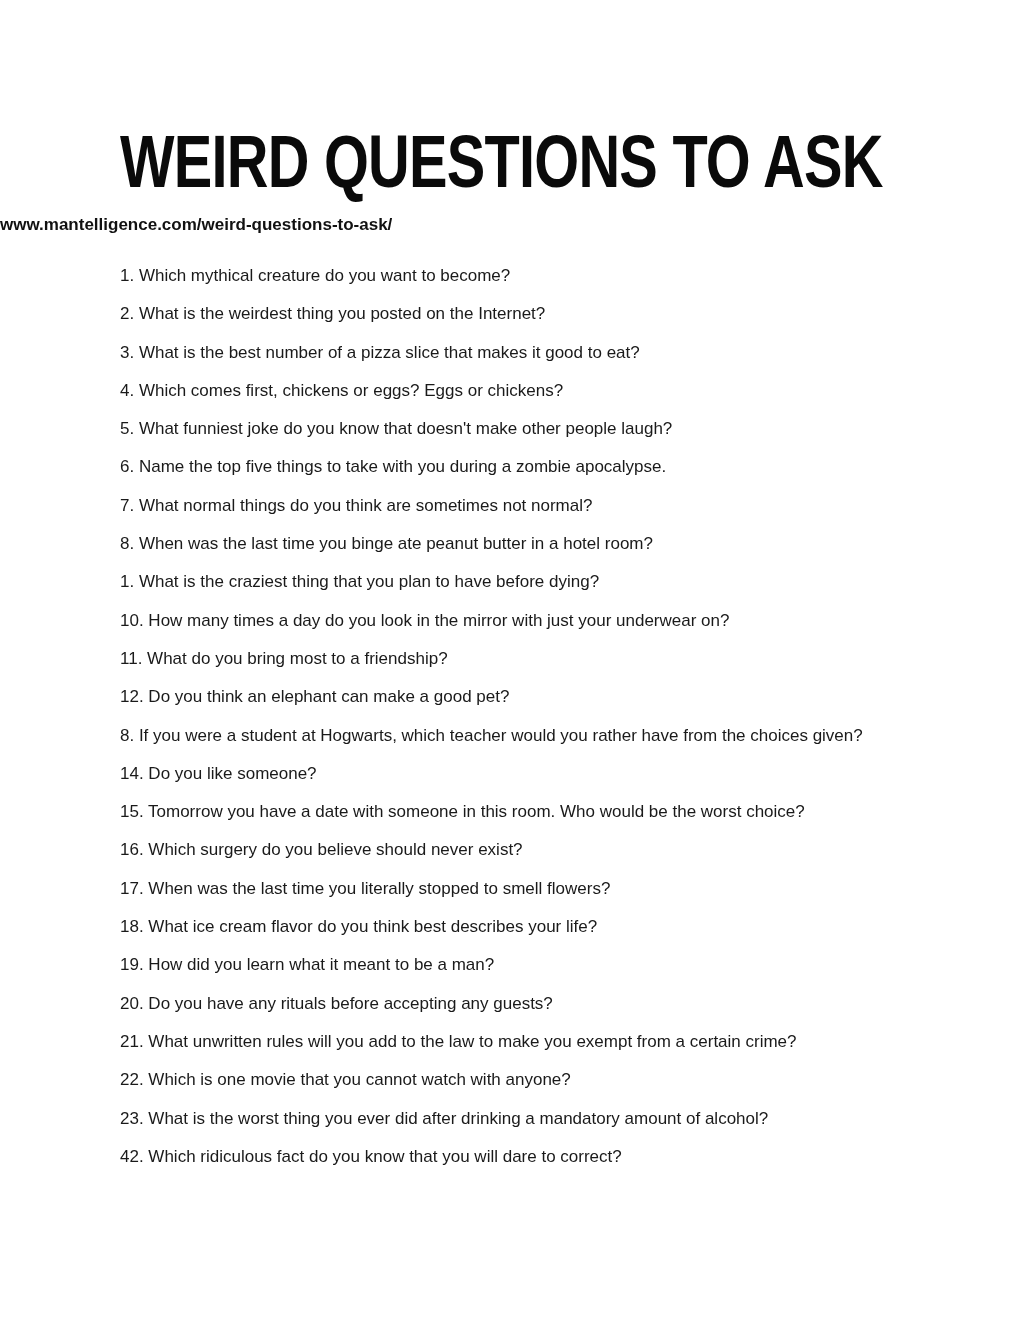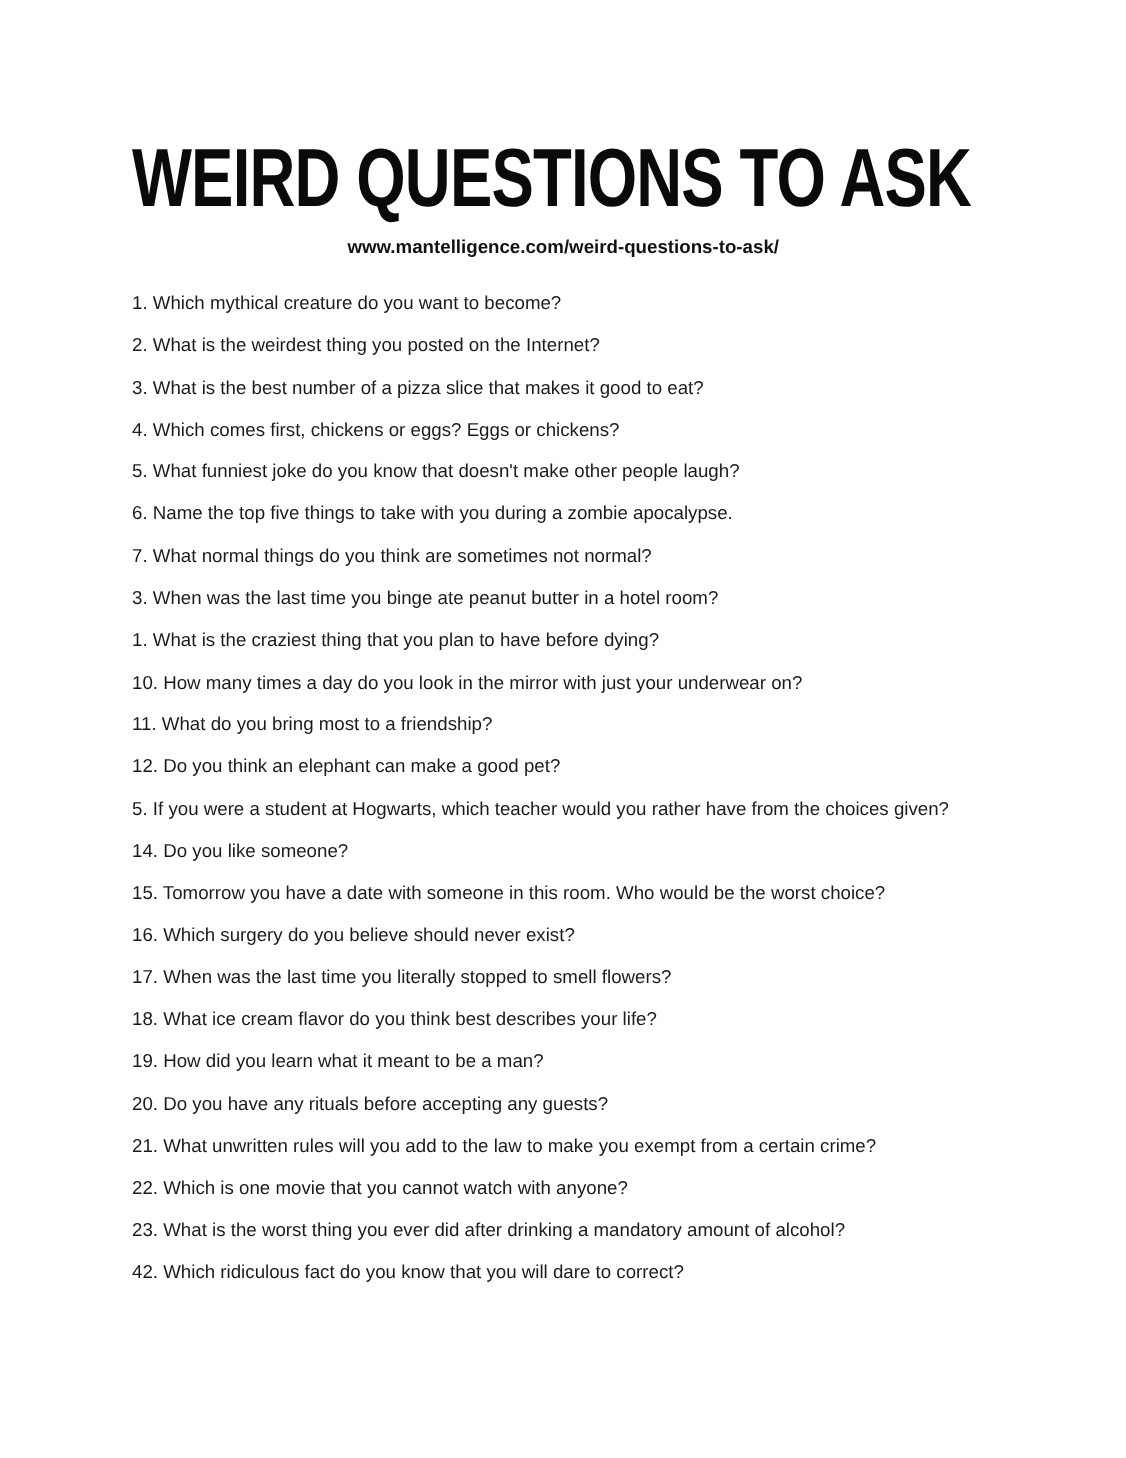--- a/index.html
+++ b/index.html
@@ -26,21 +26,20 @@
     line-height: 1;
     font-weight: 700;
     color: #0a0a0a;
     letter-spacing: -1px;
     white-space: nowrap;
     transform: scaleX(0.77);
     transform-origin: left center;
   }
   .doc-url {
     margin-top: 16px;
-    text-align: center;
     font-size: 17px;
     line-height: 20px;
     font-weight: 700;
     color: #111111;
   }
   .questions {
     margin: 30px 100px 0 120px;
   }
   .questions p {
     margin: 0 0 17.3px 0;
@@ -58,26 +57,26 @@
   <h1 class="doc-title">WEIRD QUESTIONS TO ASK</h1>
   <div class="doc-url">www.mantelligence.com/weird-questions-to-ask/</div>
   <div class="questions">
     <p>1. Which mythical creature do you want to become?</p>
     <p>2. What is the weirdest thing you posted on the Internet?</p>
     <p>3. What is the best number of a pizza slice that makes it good to eat?</p>
     <p>4. Which comes first, chickens or eggs? Eggs or chickens?</p>
     <p>5. What funniest joke do you know that doesn't make other people laugh?</p>
     <p>6. Name the top five things to take with you during a zombie apocalypse.</p>
     <p>7. What normal things do you think are sometimes not normal?</p>
-    <p>3. When was the last time you binge ate peanut butter in a hotel room?</p>
+    <p>8. When was the last time you binge ate peanut butter in a hotel room?</p>
     <p>1. What is the craziest thing that you plan to have before dying?</p>
     <p>10. How many times a day do you look in the mirror with just your underwear on?</p>
     <p>11. What do you bring most to a friendship?</p>
     <p>12. Do you think an elephant can make a good pet?</p>
-    <p>5. If you were a student at Hogwarts, which teacher would you rather have from the choices given?</p>
+    <p>8. If you were a student at Hogwarts, which teacher would you rather have from the choices given?</p>
     <p>14. Do you like someone?</p>
     <p>15. Tomorrow you have a date with someone in this room. Who would be the worst choice?</p>
     <p>16. Which surgery do you believe should never exist?</p>
     <p>17. When was the last time you literally stopped to smell flowers?</p>
     <p>18. What ice cream flavor do you think best describes your life?</p>
     <p>19. How did you learn what it meant to be a man?</p>
     <p>20. Do you have any rituals before accepting any guests?</p>
     <p>21. What unwritten rules will you add to the law to make you exempt from a certain crime?</p>
     <p>22. Which is one movie that you cannot watch with anyone?</p>
     <p>23. What is the worst thing you ever did after drinking a mandatory amount of alcohol?</p>

